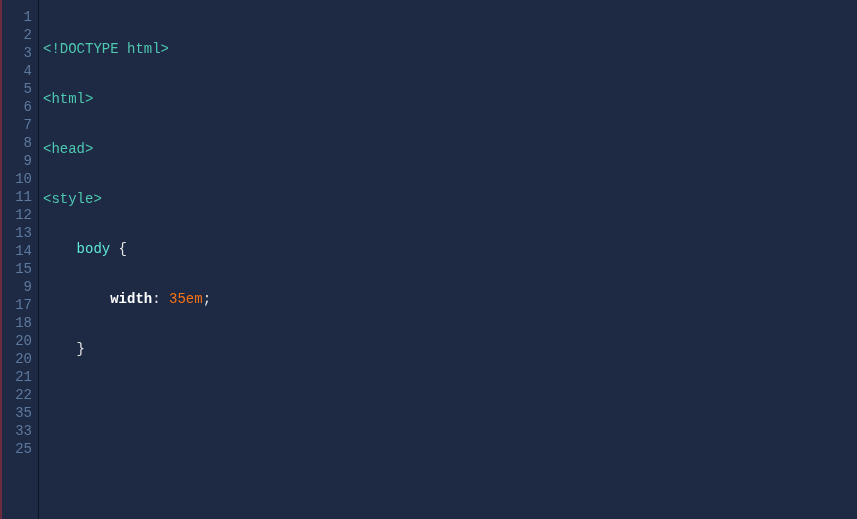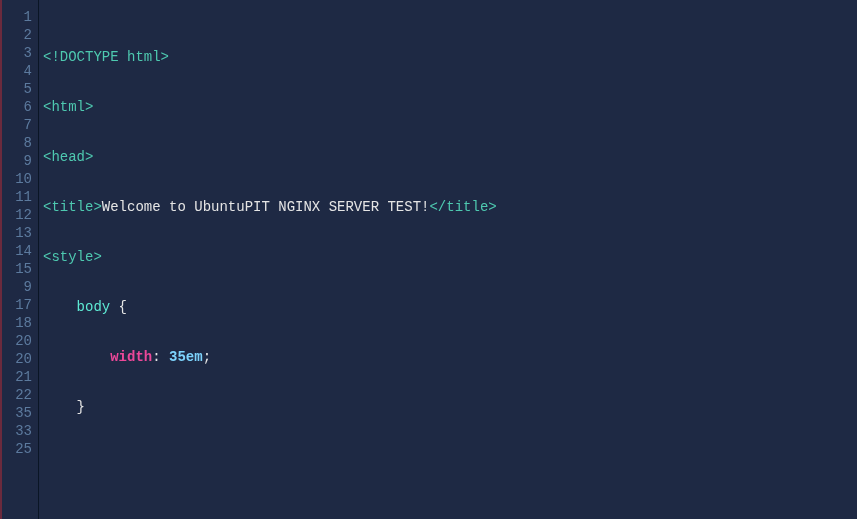--- a/index.html
+++ b/index.html
@@ -26,34 +26,34 @@
     user-select: none;
     min-width: 30px;
     border-right: 1px solid #0a1525;
   }
   .gutter div {
     height: 18px;
     line-height: 18px;
   }
   .code {
     flex: 1;
-    padding: 16px 0 0 4px;
+    padding: 8px 0 0 4px;
     color: #d4d4d4;
     white-space: pre;
     position: relative;
   }
   .line {
     height: 18px;
     line-height: 18px;
   }
   .tag { color: #4ec9b0; }
   .text { color: #e5e5e5; }
   .keyword { color: #5eead4; }
-  .prop { color: #ec4899; font-weight: bold; }
-  .value { color: #7dd3fc; font-weight: bold; }
+  .prop { color: #ffffff; font-weight: bold; }
+  .value { color: #f97316; }
   .num { color: #f44747; }
   .punct { color: #e5e5e5; }
   .left-strip {
     width: 2px;
     background: #6b2a3d;
     flex-shrink: 0;
   }
 </style>
 </head>
 <body>
@@ -84,21 +84,20 @@
     <div>21</div>
     <div>22</div>
     <div>35</div>
     <div>33</div>
     <div>25</div>
   </div>
   <div class="code">
     <div class="line"><span class="tag">&lt;!DOCTYPE html&gt;</span></div>
     <div class="line"><span class="tag">&lt;html&gt;</span></div>
     <div class="line"><span class="tag">&lt;head&gt;</span></div>
-    <div class="line"><span class="tag">&lt;title&gt;</span><span class="text">Welcome to UbuntuPIT NGINX SERVER TEST!</span><span class="tag">&lt;/title&gt;</span></div>
     <div class="line"><span class="tag">&lt;style&gt;</span></div>
     <div class="line"><span>    </span><span class="keyword">body</span><span class="punct"> {</span></div>
     <div class="line"><span>        </span><span class="prop">width</span><span class="punct">: </span><span class="value">35em</span><span class="punct">;</span></div>
     <div class="line"><span>    </span><span class="punct">}</span></div>
     
     
     
     
     
     

